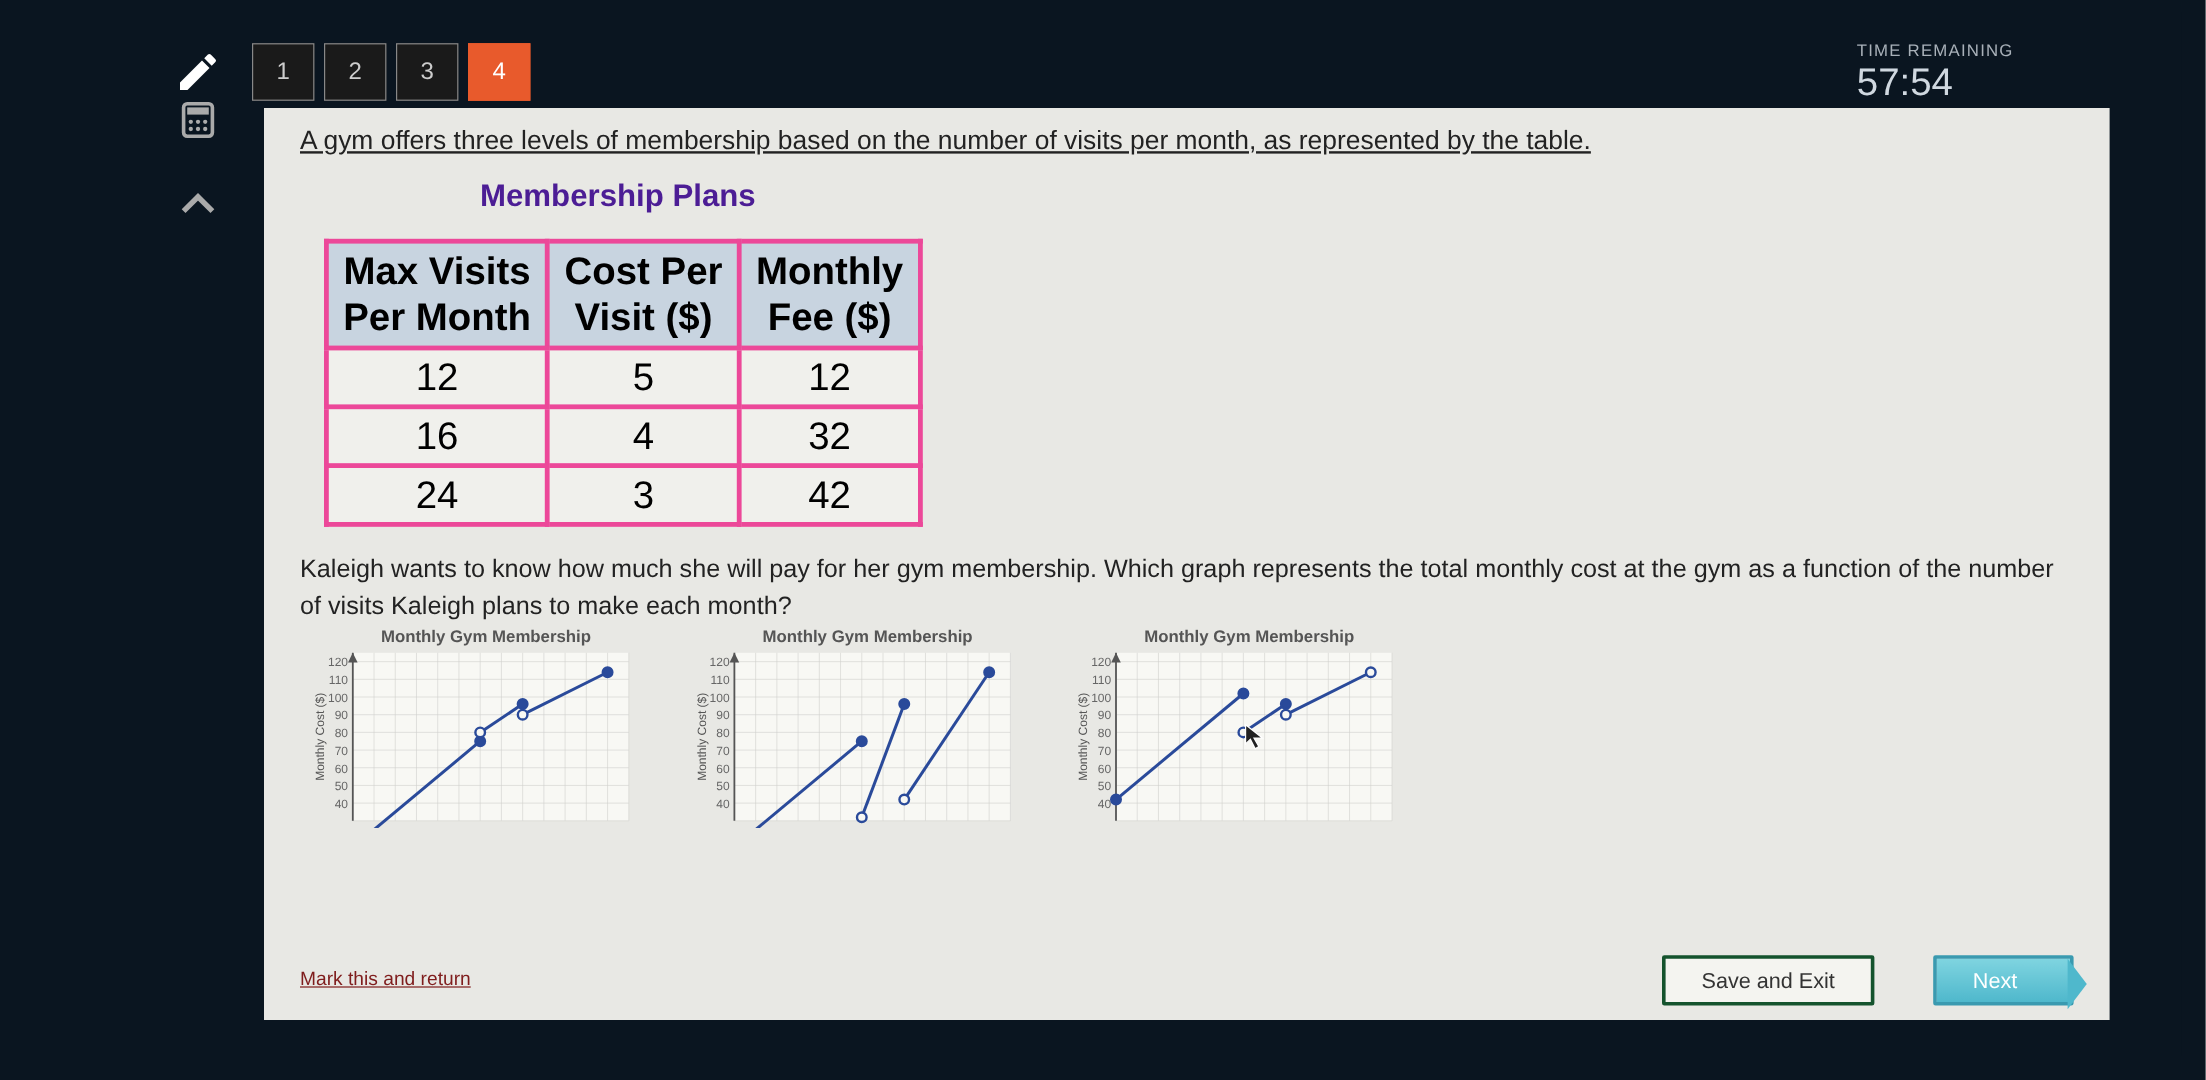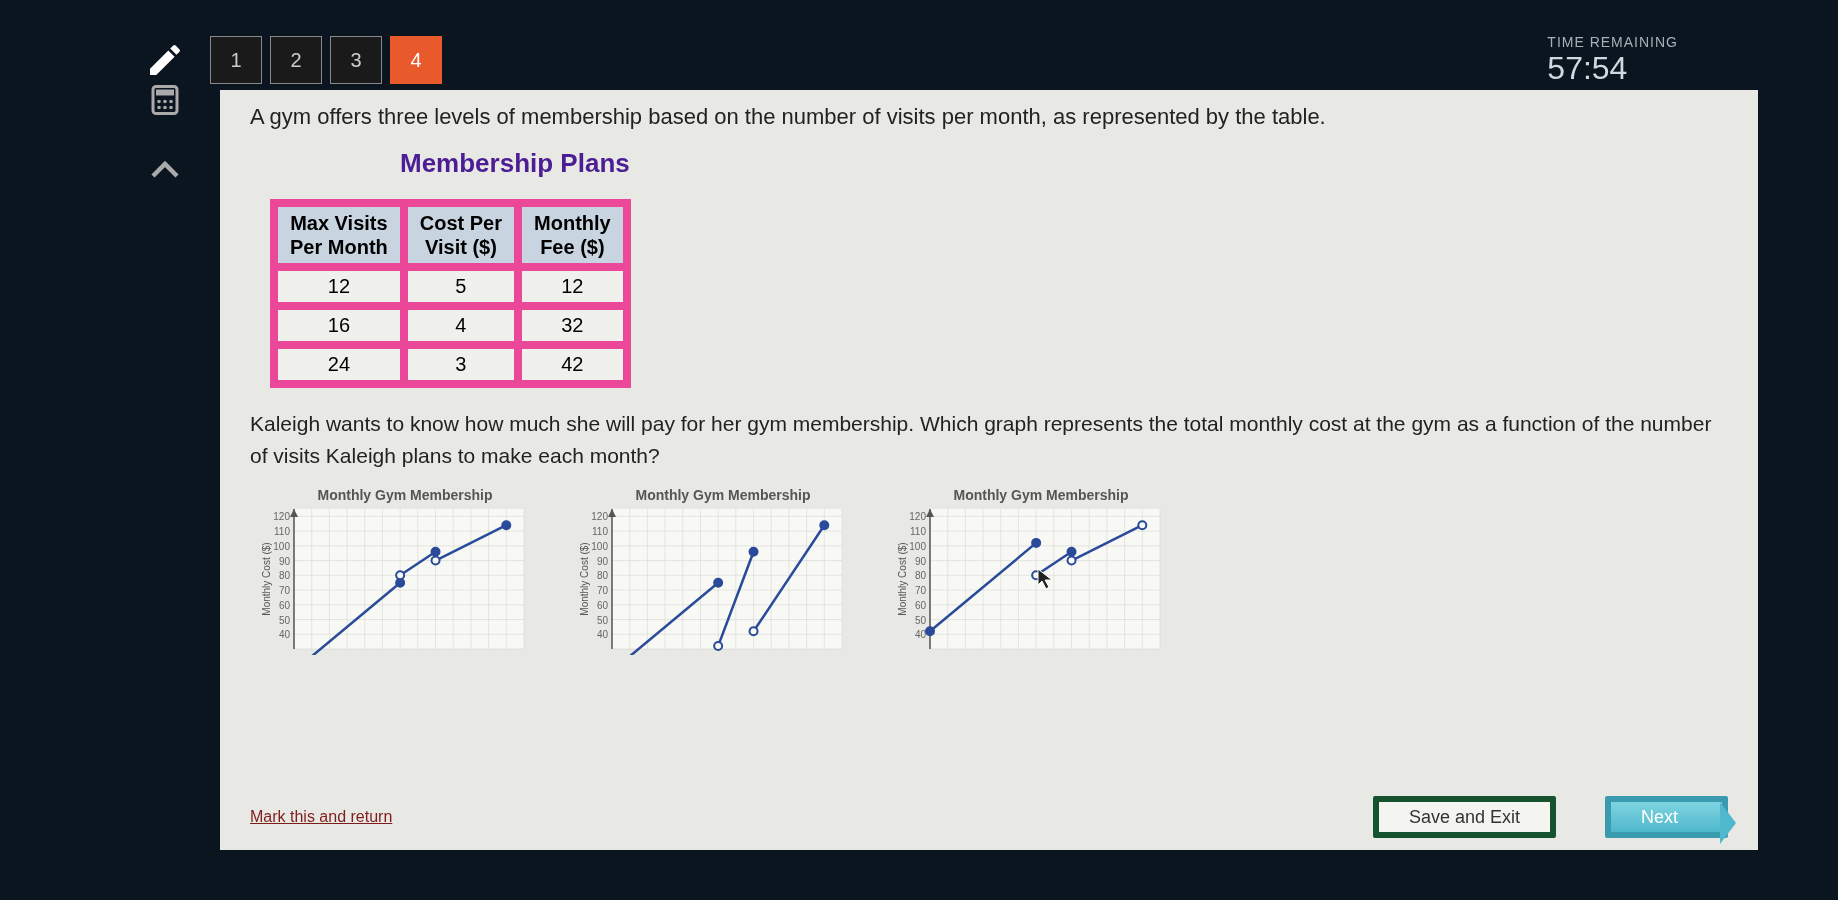--- a/index.html
+++ b/index.html
@@ -67,40 +67,40 @@
 }
 .timer-label { font-size: 14px; letter-spacing: 1px; }
 .timer-value { font-size: 32px; color: #d0d8e0; }
 .content {
   position: absolute;
   top: 80px; left: 200px; right: 60px; bottom: 30px;
   background: #e8e8e4;
   padding: 10px 30px 10px 30px;
   overflow: hidden;
 }
-.qtext { font-size: 22px; color: #222; margin: 4px 0 18px 0; }
+.qtext { font-size: 22px; color: #222; margin: 4px 0 18px 0; text-decoration: underline; }
 .sect-title { font-size: 26px; font-weight: bold; color: #4c1d95; margin: 0 0 20px 150px; }
 .plan-table {
   border-collapse: collapse;
   margin-left: 20px;
   margin-bottom: 20px;
 }
 .plan-table th, .plan-table td {
-  border: 8px solid #ec4899;
+  border: 4px solid #ec4899;
   padding: 4px 12px;
-  font-size: 20px;
+  font-size: 32px;
   text-align: center;
 }
 .plan-table th {
   background: #c8d4e0;
   font-weight: bold;
   line-height: 1.2;
 }
 .plan-table td { background: #f0f0ec; }
-.qtext2 { font-size: 21px; color: #222; line-height: 1.5; margin-bottom: 16px; }
+.qtext2 { font-size: 21px; color: #222; line-height: 1.5; margin-bottom: 0; }
 .charts-row {
   display: flex;
   gap: 28px;
   margin-left: 10px;
 }
 .chart-box {
   width: 290px;
   cursor: pointer;
 }
 .chart-title {
@@ -125,21 +125,21 @@
 }
 .footer-right {
   margin-left: auto;
   display: flex;
   gap: 14px;
   align-items: center;
 }
 .btn {
   height: 42px;
   padding: 0 30px;
-  border: 6px solid #14532d;
+  border: 3px solid #14532d;
   background: #f4f4f0;
   font-size: 18px;
   color: #333;
   display: flex;
   align-items: center;
   justify-content: center;
   cursor: pointer;
   border-radius: 2px;
 }
 .btn.next {

